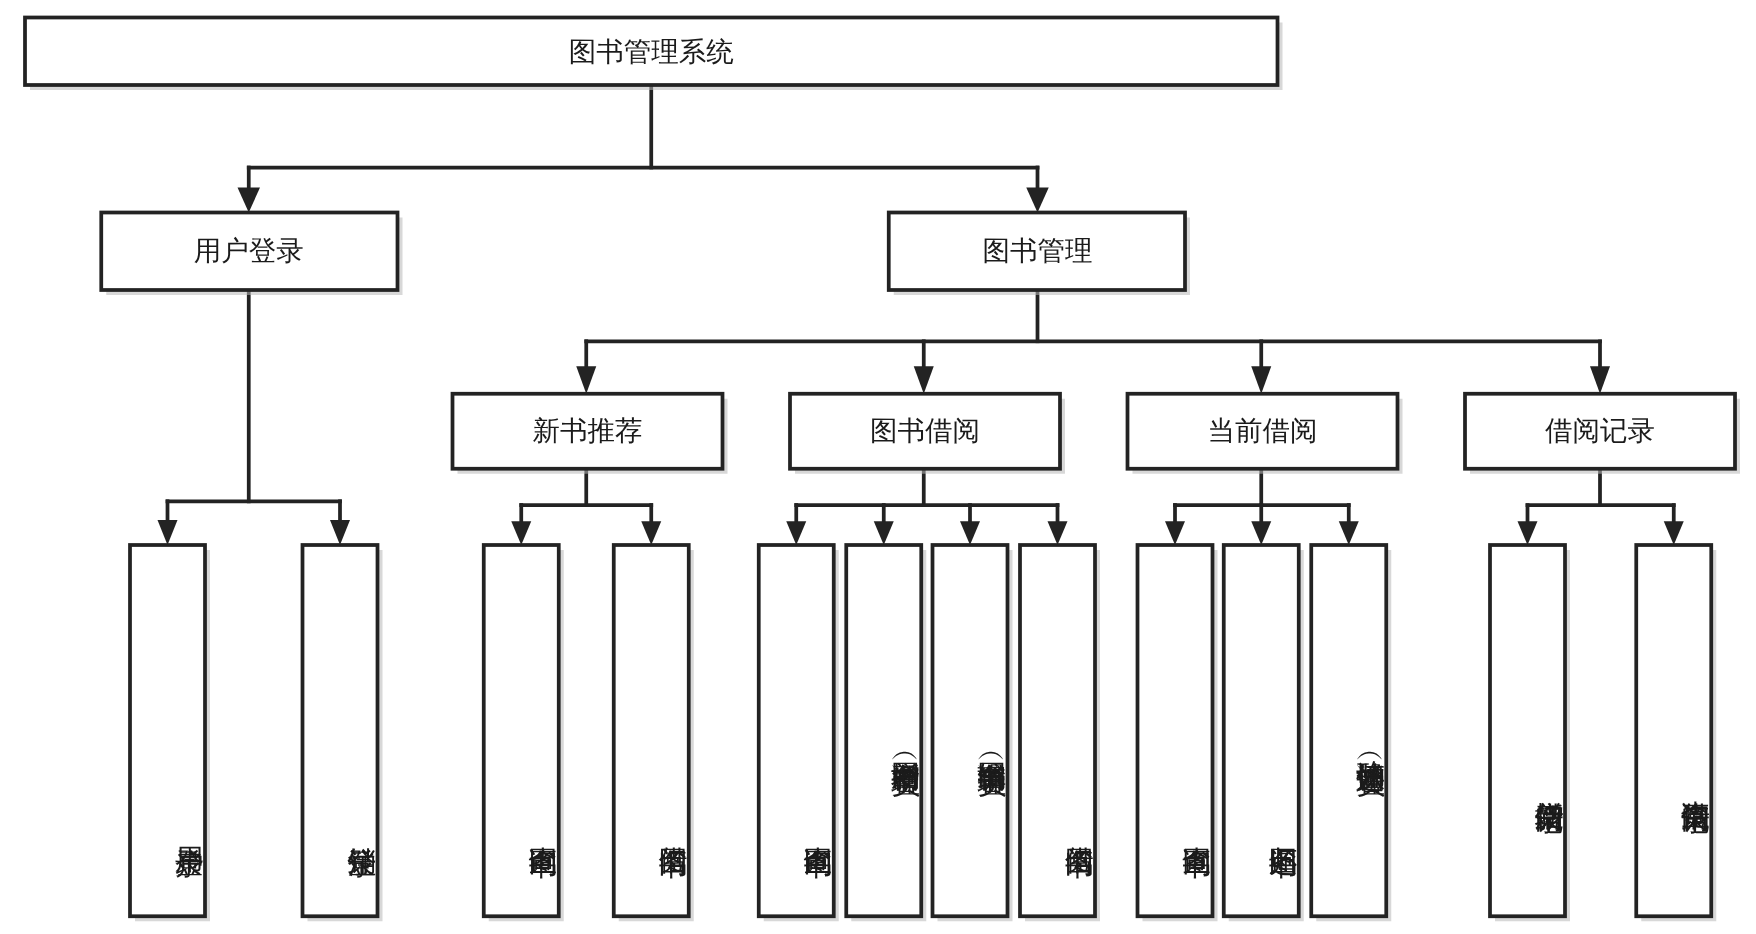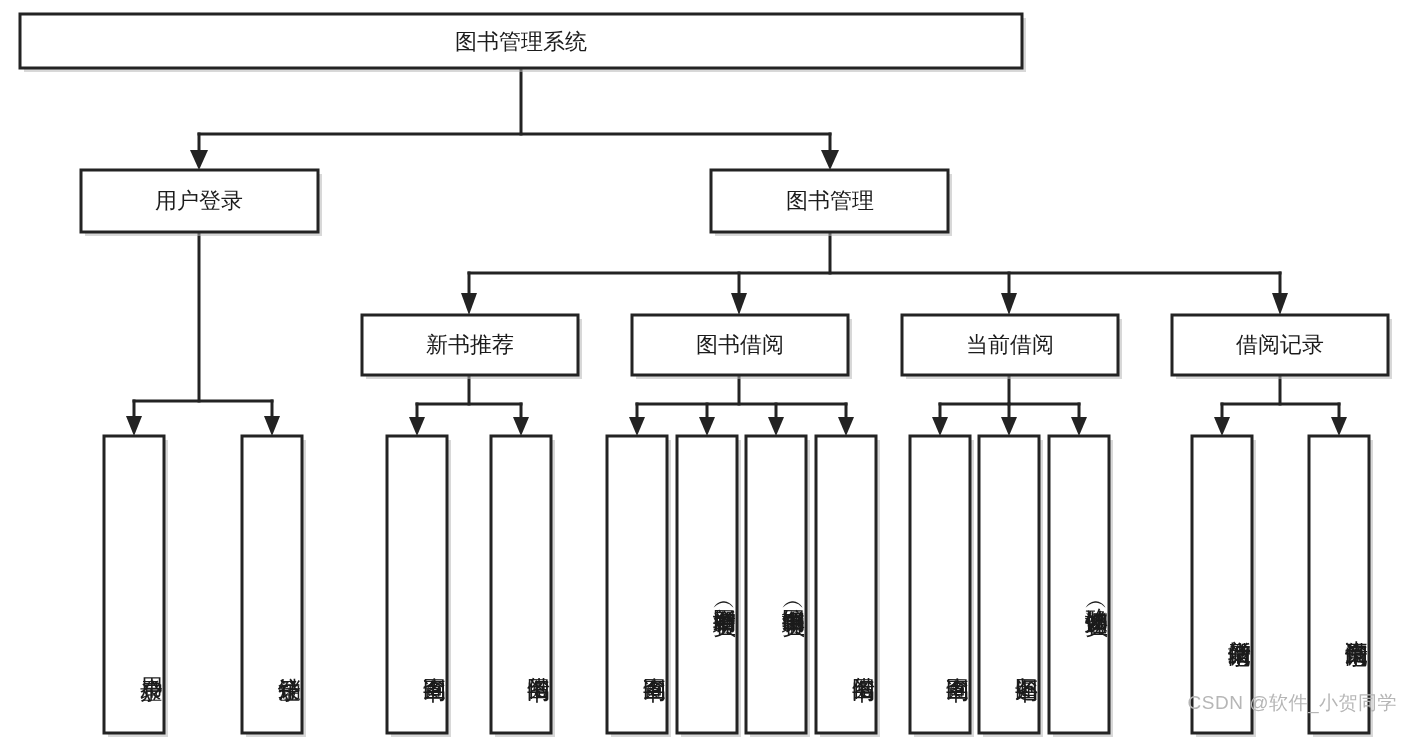--- a/index.html
+++ b/index.html
@@ -239,14 +239,13 @@
   <div class="leaf-label" style="left:910px; top:436px; width:60px; height:297px; padding-top:76px;">查询图书</div>
 
   <div class="leaf-label" style="left:979px; top:436px; width:60px; height:297px; padding-top:76px;">归还图书</div>
 
   <div class="leaf-label" style="left:1049px; top:436px; width:60px; height:297px; padding-top:10px;">确认归还（管理员）</div>
 
   <div class="leaf-label" style="left:1192px; top:436px; width:60px; height:297px; padding-top:40px;">新增借阅记录</div>
 
   <div class="leaf-label" style="left:1309px; top:436px; width:60px; height:297px; padding-top:40px;">查询借阅记录</div>
 
-  <div class="watermark">CSDN @软件_小贺同学</div>
 </div>
 
 </body></html>

